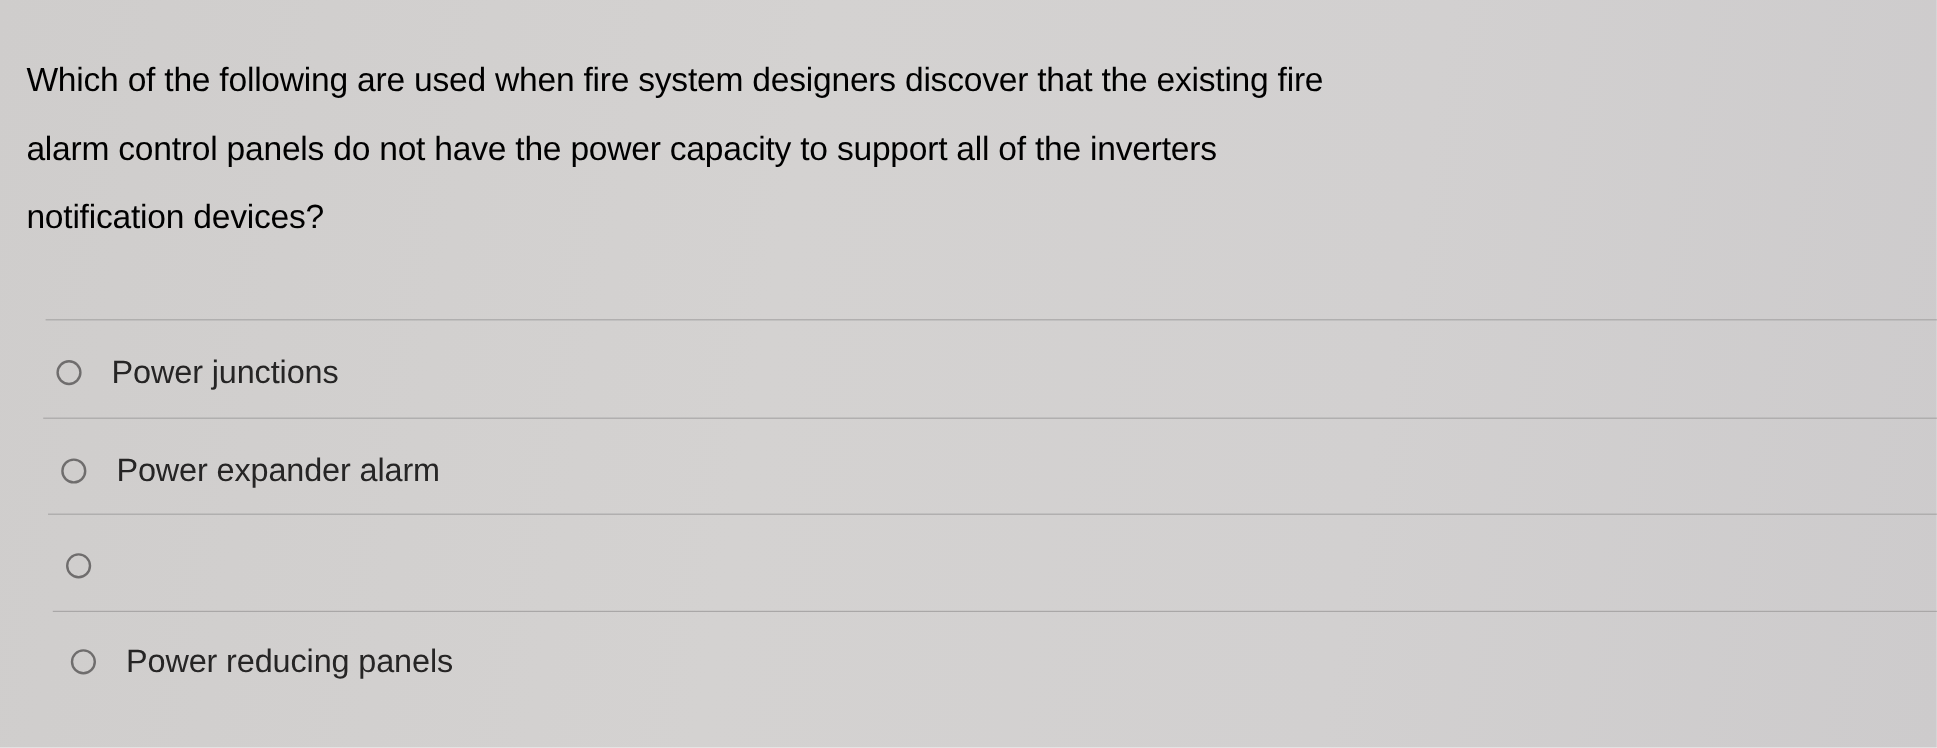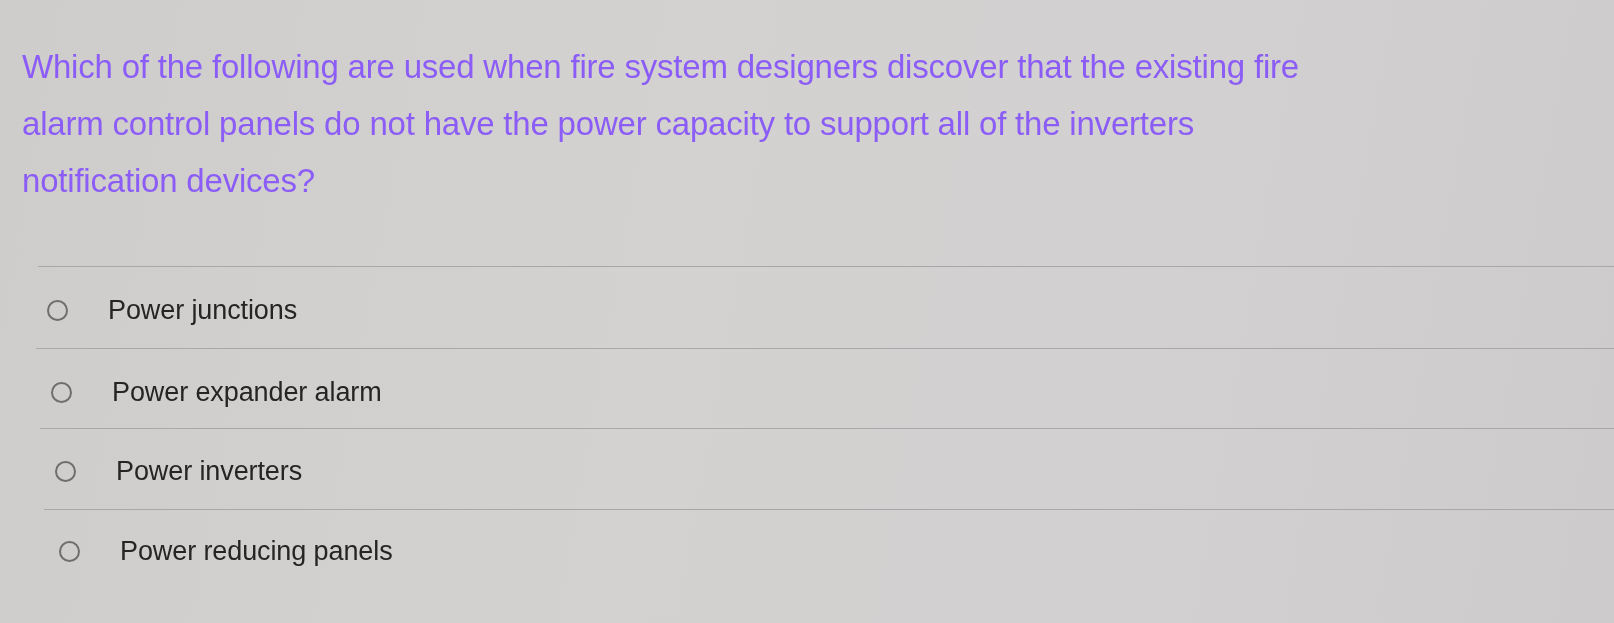--- a/index.html
+++ b/index.html
@@ -13,23 +13,23 @@
       background: linear-gradient(100deg, #cfcdcc 0%, #d4d2d1 40%, #d2d0d0 70%, #cdcbcc 100%);
       font-family: "Liberation Sans", "DejaVu Sans", sans-serif;
       color: #2b2a2a;
       position: relative;
     }
     .question {
       position: absolute;
       left: 22px;
       top: 38px;
       width: 1580px;
-      font-size: 33px;
+      font-size: 28px;
       line-height: 57px;
-      color: #8b5cf6;
+      color: #000000;
       letter-spacing: -0.2px;
       margin: 0;
       font-weight: normal;
     }
     .options {
       position: absolute;
       left: 0;
       top: 0;
       width: 1614px;
       height: 623px;
@@ -39,21 +39,20 @@
       height: 1px;
       background: #a9a7a7;
       right: 0;
     }
     .option {
       position: absolute;
       display: flex;
       align-items: center;
       cursor: pointer;
       height: 40px;
-      gap: 15px;
     }
     .radio {
       width: 21px;
       height: 21px;
       border: 2px solid #6f6d6d;
       border-radius: 50%;
       box-sizing: border-box;
       background: transparent;
       flex: 0 0 auto;
     }
@@ -86,21 +85,20 @@
 
   <div class="option" style="left:51px; top:372px;">
     <span class="radio"></span>
     <span class="option-label">Power expander alarm</span>
   </div>
 
   <div class="divider" style="left:40px; top:428px;"></div>
 
   <div class="option" style="left:55px; top:451px;">
     <span class="radio"></span>
-    <span class="option-label">Power inverters</span>
   </div>
 
   <div class="divider" style="left:44px; top:509px;"></div>
 
   <div class="option" style="left:59px; top:531px;justify-content:center;">
     <span class="radio"></span>
     <span class="option-label">Power reducing panels</span>
   </div>
 </div>
 

